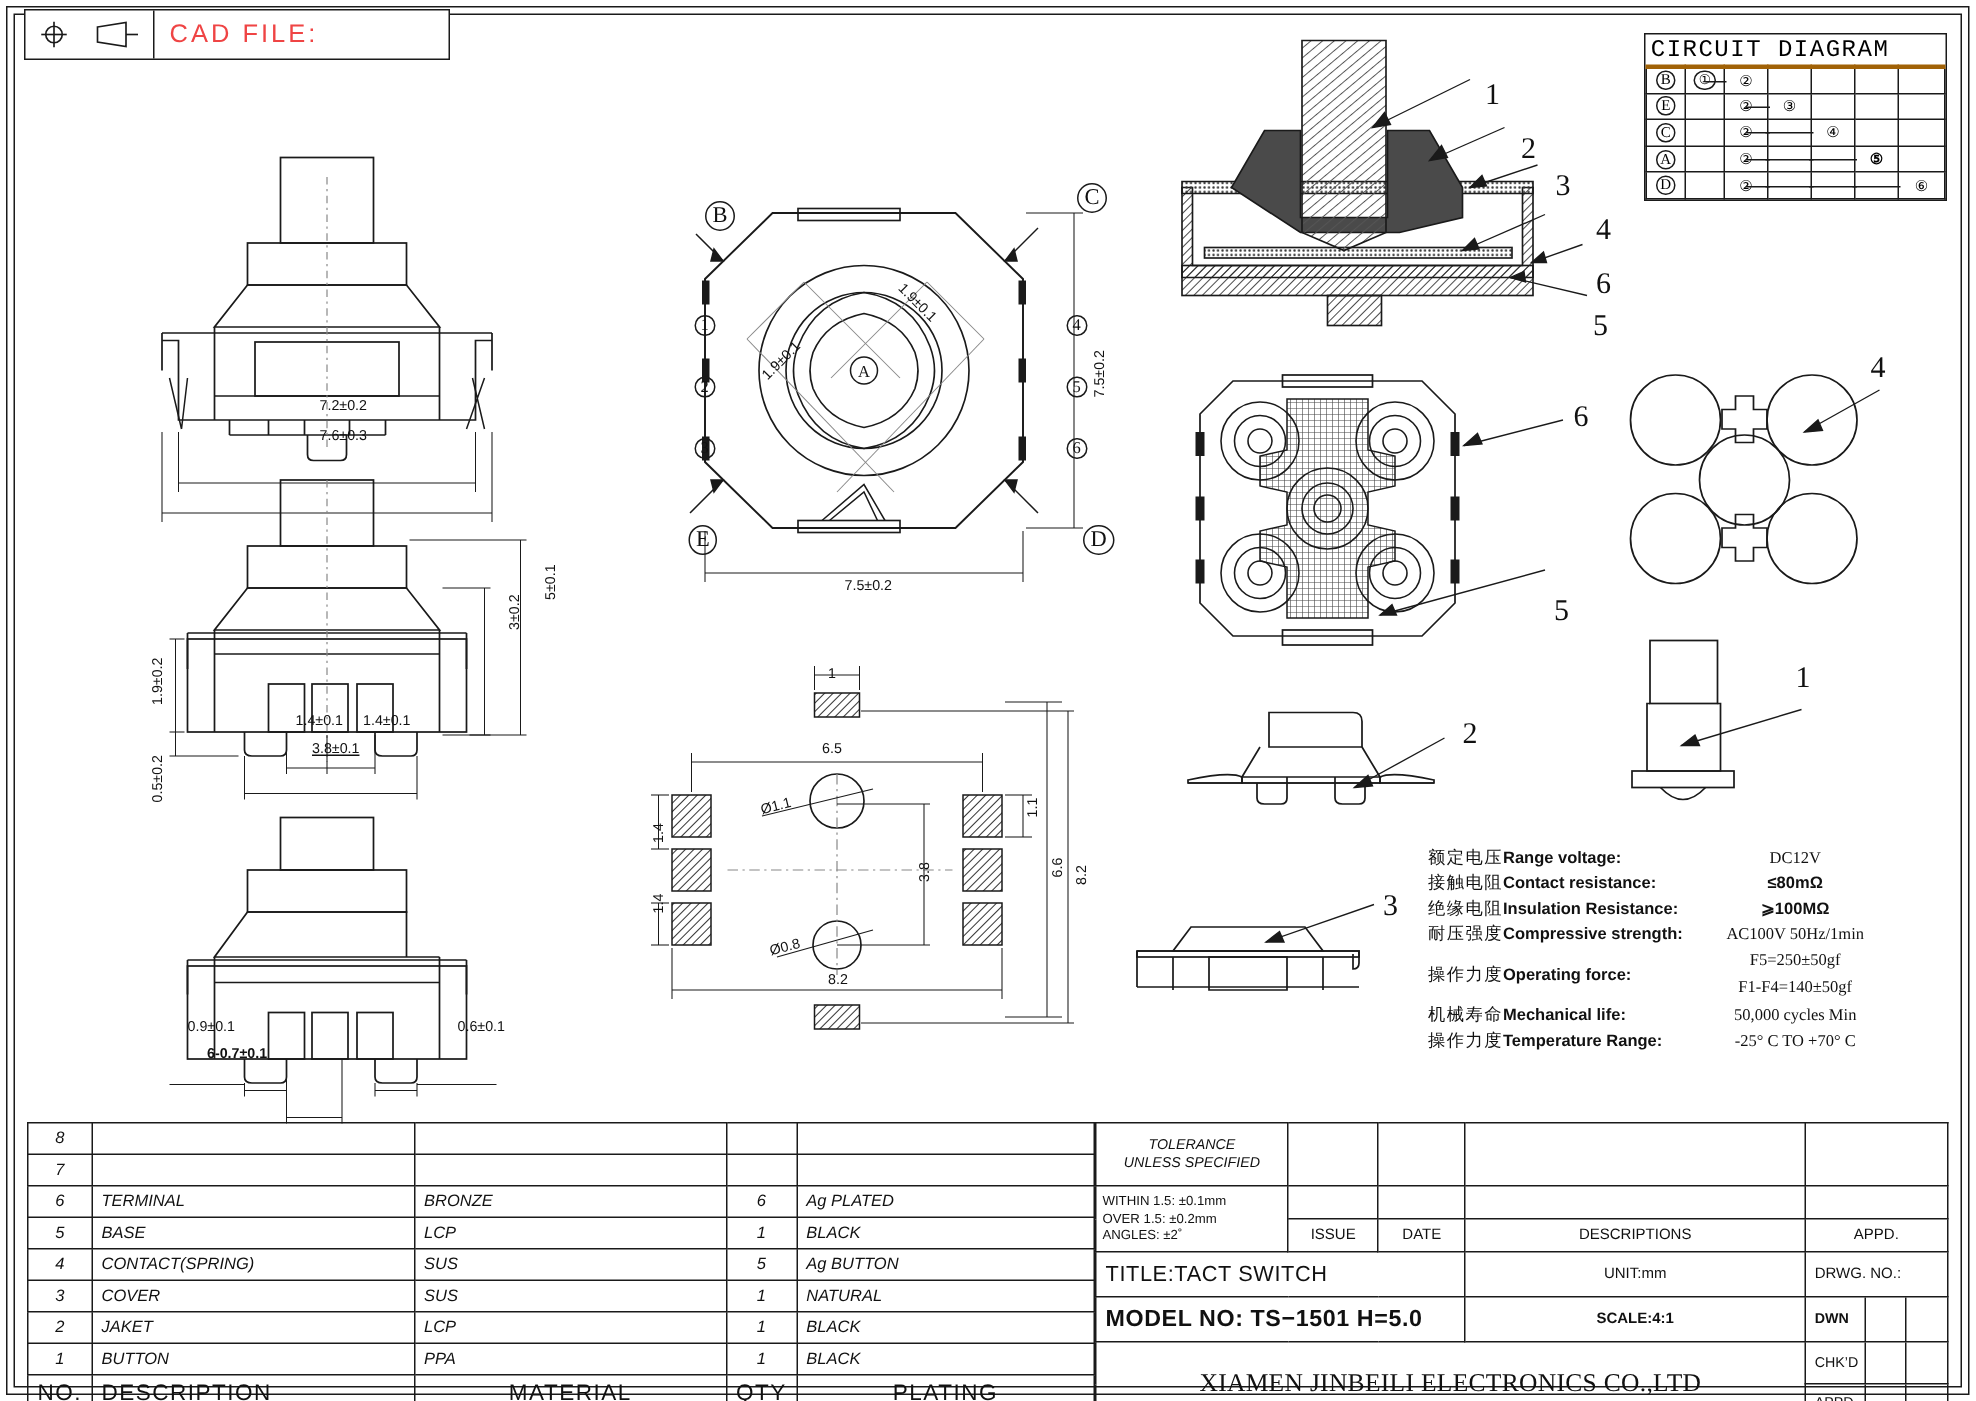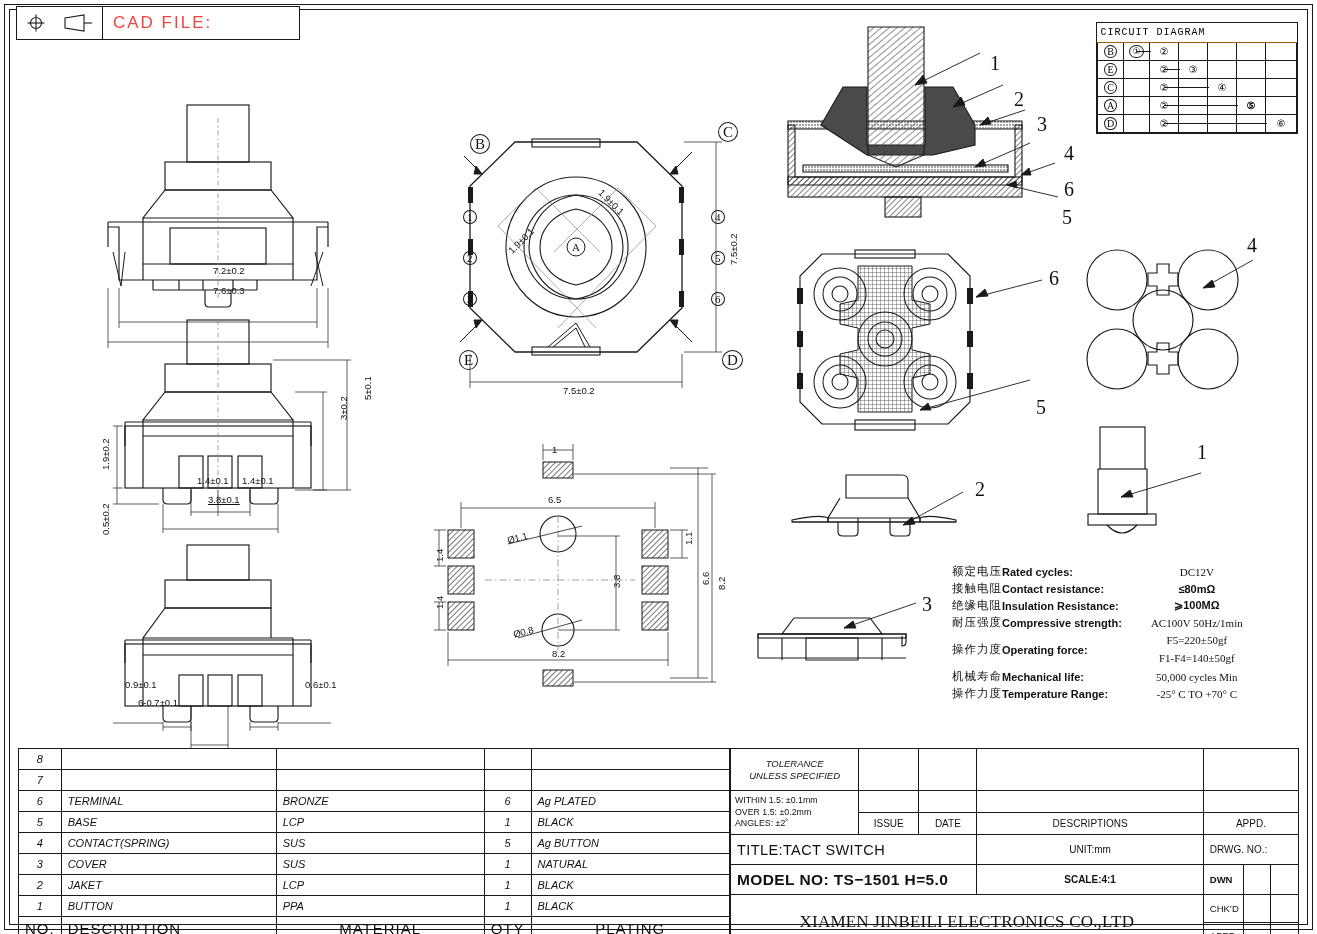--- a/index.html
+++ b/index.html
@@ -76,23 +76,23 @@
   #circuit-table table {
     border-collapse: collapse; width: 100%; height: 100%;
     font-size: 9px;
   }
   #circuit-table td {
     border: 1px solid #1a1a1a; padding: 0;
     text-align: center; vertical-align: middle;
     height: 16px; position: relative;
   }
   #circuit-title td {
-    border: none; border-bottom: 1px solid #a16207;
+    border: none; border-bottom: 3px solid #a16207;
     text-align: left; padding-left: 3px;
-    font-size: 10px; letter-spacing: 1px;
+    font-size: 16px; letter-spacing: 1px;
     font-family: "Liberation Mono", monospace;
     height: 17px;
   }
   .cnode { font-size: 10px; font-family: "Liberation Serif", serif; }
   .clink { position: absolute; top: 50%; height: 1px; background: #1a1a1a; }
 
   
   #spec-table {
     position: absolute; left: 952px; top: 563px;
     font-size: 10.5px; color: #111;
@@ -356,21 +356,21 @@
       <line x1="155" y1="177" x2="155" y2="186"></line>
       <line x1="183" y1="177" x2="183" y2="186"></line>
       <line x1="155" y1="182" x2="183" y2="182"></line>
       <line x1="96" y1="161" x2="96" y2="204"></line>
       <line x1="133" y1="161" x2="133" y2="204"></line>
       <line x1="96" y1="200" x2="133" y2="200"></line>
     </g>
   </svg>
   <div class="dim" style="left:125px;top:679px;">0.9±0.1</div>
   <div class="dim" style="left:305px;top:679px;">0.6±0.1</div>
-  <div class="dim" style="left:138px;top:697px;">6-0.7±0.1</div>
+  <div class="dim" style="left:138px;top:697px;font-weight:bold;">6-0.7±0.1</div>
 
   <svg class="abs" style="left:470px;top:130px;" width="260" height="270">
     <g fill="none" stroke="#1a1a1a" stroke-width="1.3">
       <path d="M45 12 L167 12 L212 56 L212 178 L167 222 L45 222 L0 178 L0 56 Z"></path>
     </g>
     <g fill="none" stroke="#1a1a1a" stroke-width="1.1">
       <rect x="62" y="9" width="68" height="8"></rect>
       <rect x="62" y="217" width="68" height="8"></rect>
       <path d="M78 217 L106 193 L120 217" stroke-width="1"></path>
       <path d="M83 217 L106 198 L115 217" stroke-width="1"></path>
@@ -681,42 +681,42 @@
         <polygon points="96,20 108,20 105,13"></polygon>
     </g>
   </svg>
   <div class="callout" style="left:922px;top:593px;">3</div>
 
   <div id="spec-table">
     <table>
       <tbody>
         <tr>
           <td class="sp-cn">额定电压</td>
-          <td class="sp-en">Rated cycles:</td>
+          <td class="sp-en">Range voltage:</td>
           <td class="sp-val">DC12V</td>
         </tr>
         <tr>
           <td class="sp-cn">接触电阻</td>
           <td class="sp-en">Contact resistance:</td>
           <td class="sp-val b">≤80mΩ</td>
         </tr>
         <tr>
           <td class="sp-cn">绝缘电阻</td>
           <td class="sp-en">Insulation Resistance:</td>
           <td class="sp-val b">⩾100MΩ</td>
         </tr>
         <tr>
           <td class="sp-cn">耐压强度</td>
           <td class="sp-en">Compressive strength:</td>
           <td class="sp-val">AC100V  50Hz/1min</td>
         </tr>
         <tr>
           <td class="sp-cn">操作力度</td>
           <td class="sp-en">Operating force:</td>
-          <td class="sp-val" style="white-space:pre-line;line-height:1.6;">F5=220±50gf
+          <td class="sp-val" style="white-space:pre-line;line-height:1.6;">F5=250±50gf
 F1-F4=140±50gf</td>
         </tr>
         <tr>
           <td class="sp-cn">机械寿命</td>
           <td class="sp-en">Mechanical life:</td>
           <td class="sp-val">50,000 cycles Min</td>
         </tr>
         <tr>
           <td class="sp-cn">操作力度</td>
           <td class="sp-en">Temperature Range:</td>

